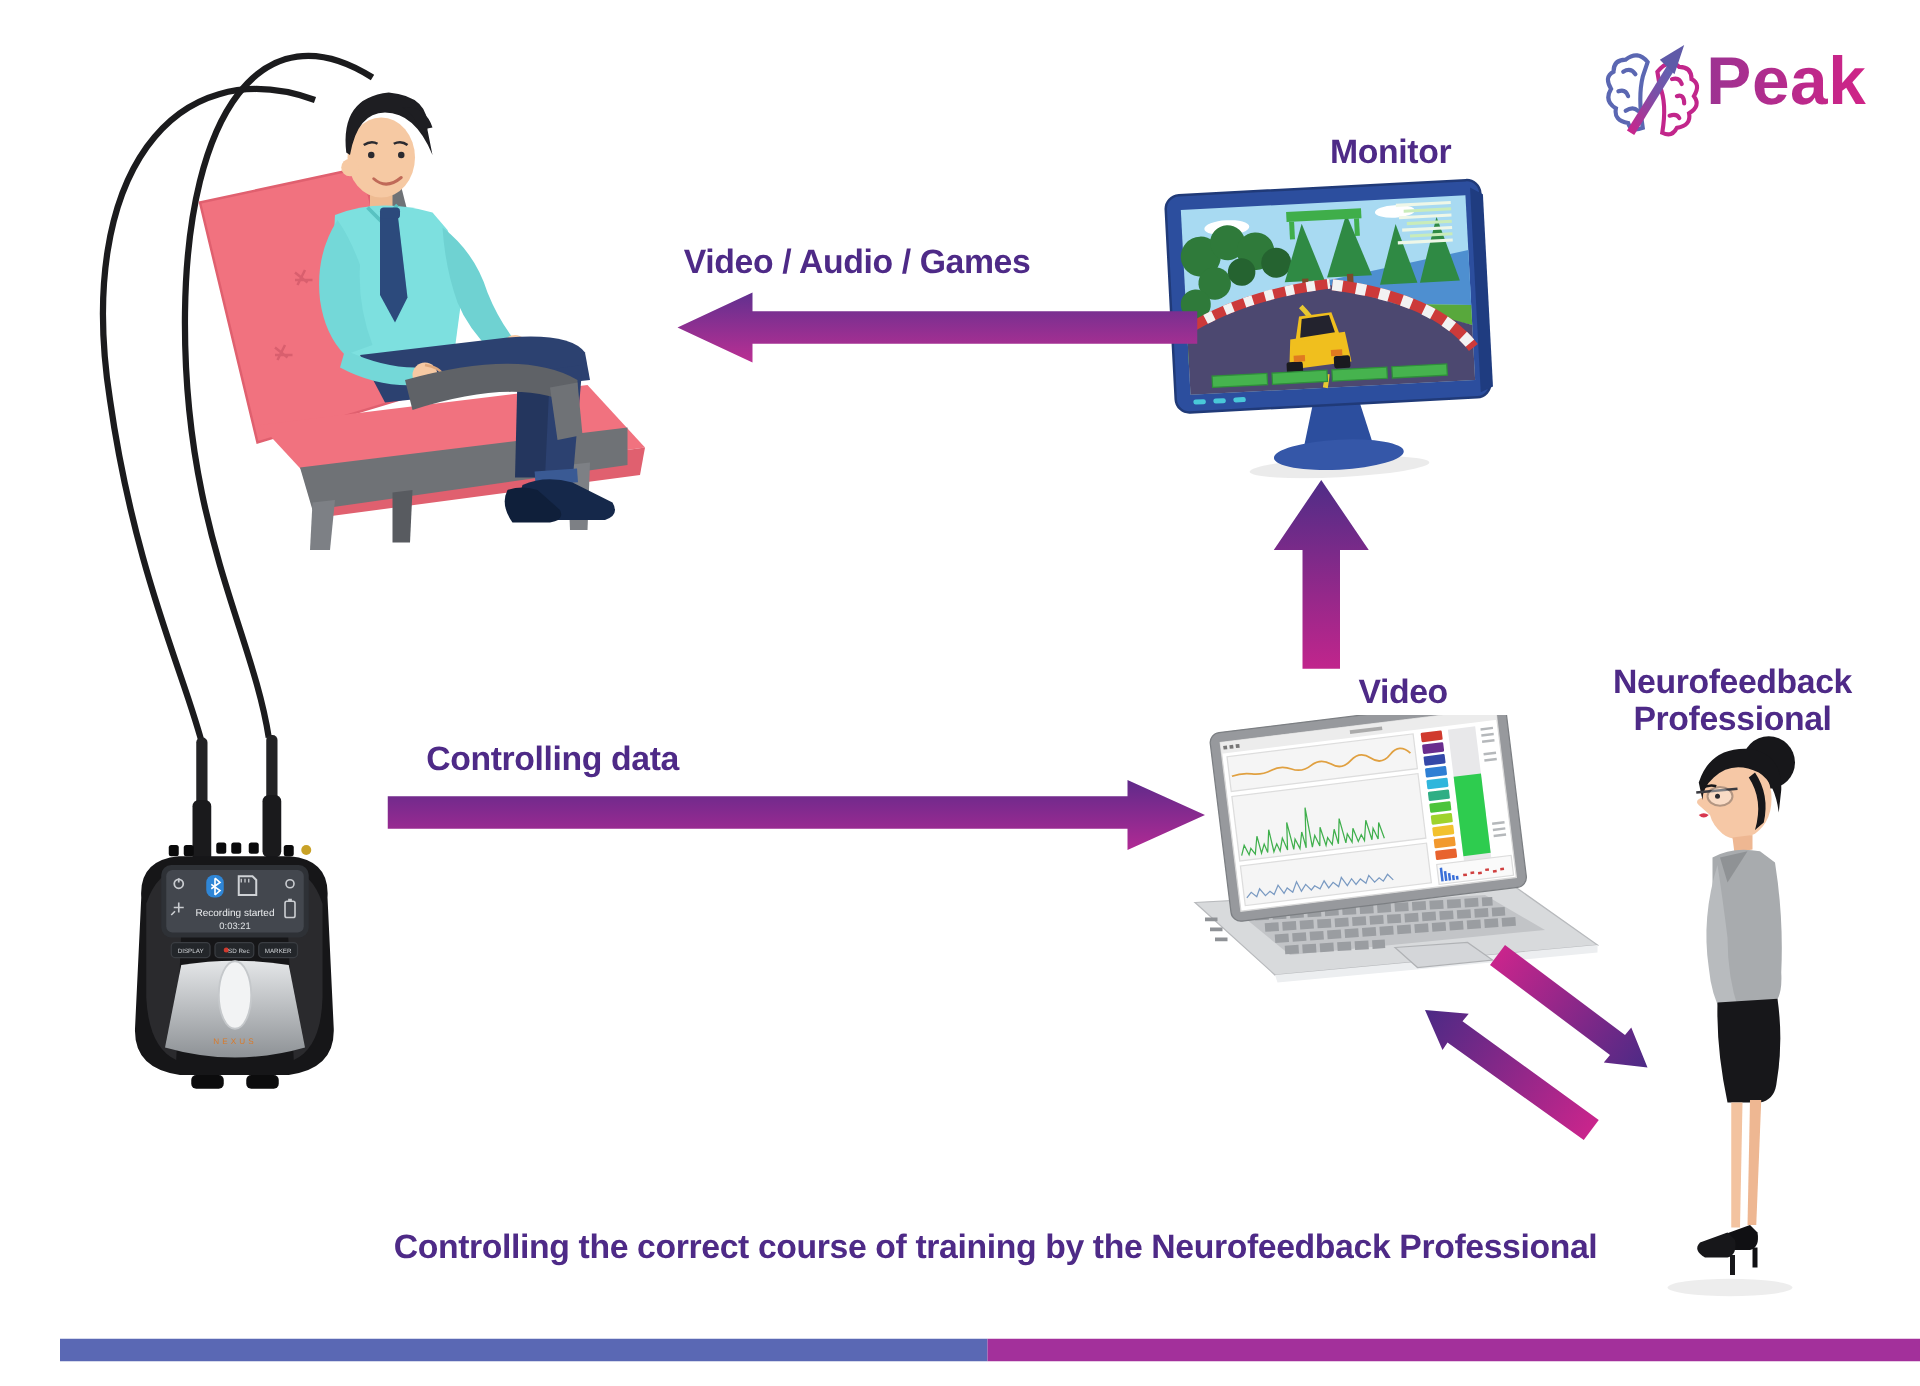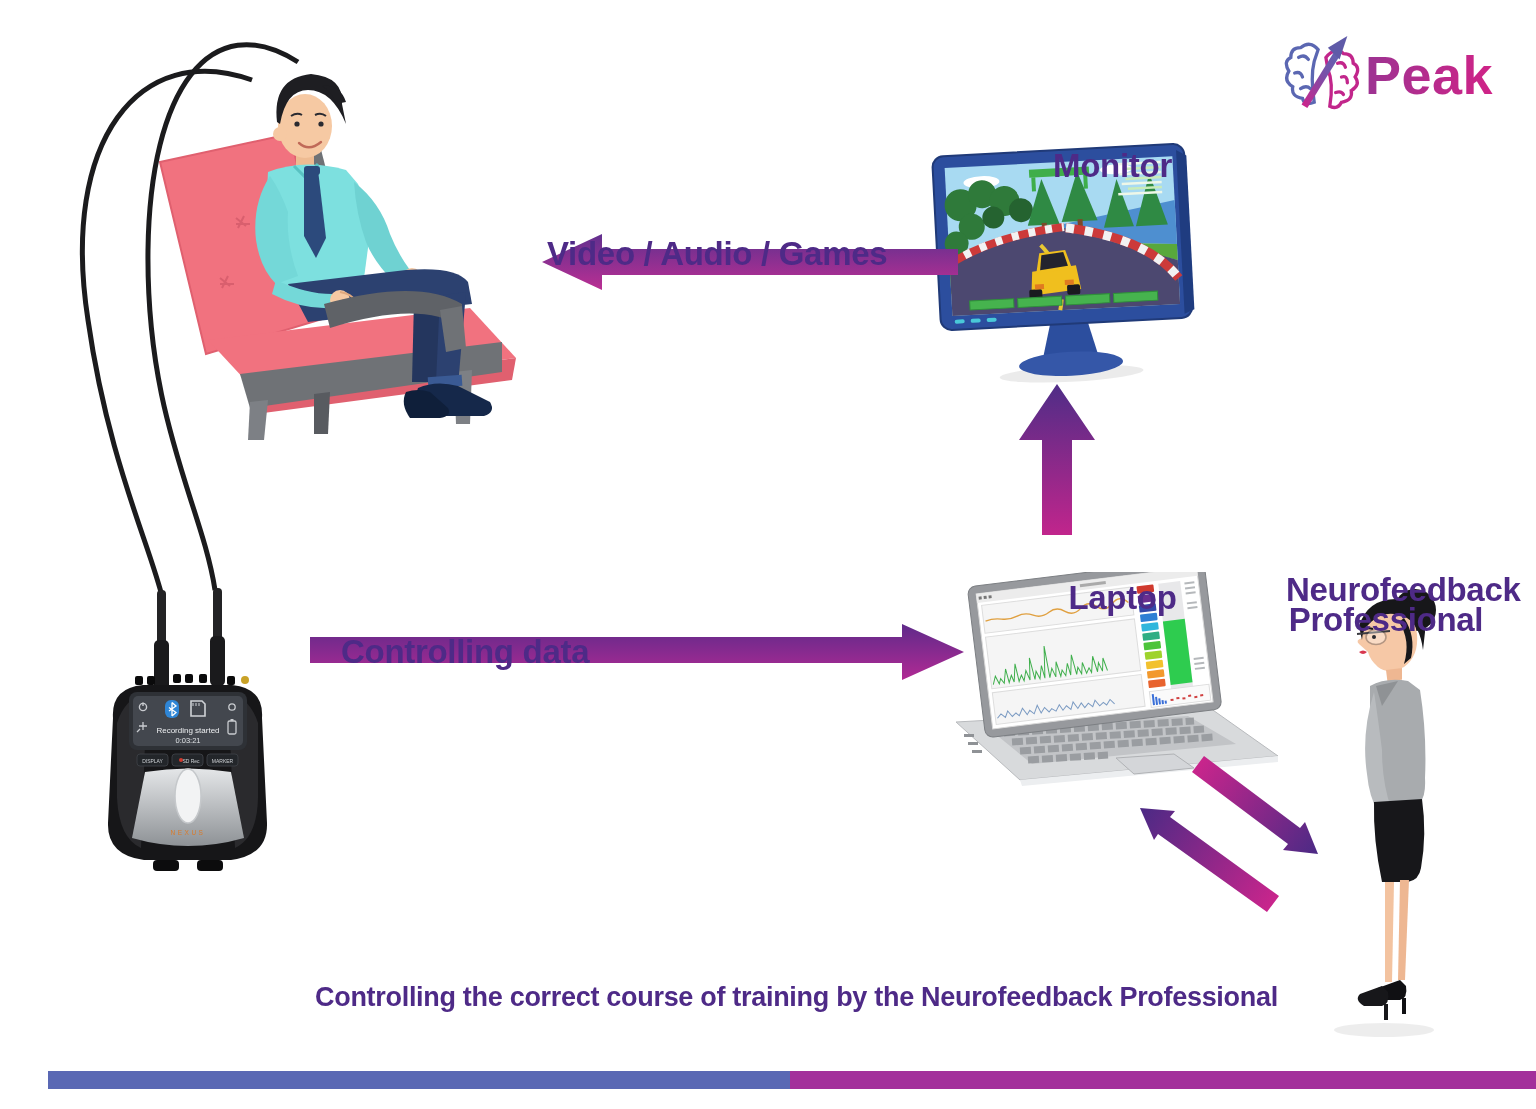--- a/index.html
+++ b/index.html
@@ -1,22 +1,22 @@
 <!DOCTYPE html>
 <html><head>
 <meta charset="utf-8">
 <style>
   html,body{margin:0;padding:0;background:#ffffff;}
   #canvas{position:relative;width:1536px;height:1109px;background:#ffffff;overflow:hidden;
           font-family:"Liberation Sans",sans-serif;}
   .abs{position:absolute;}
   .diagram-label{position:absolute;font-weight:bold;color:#4e2a87;letter-spacing:-0.3px;}
-  .lbl-28{font-size:33px;line-height:30px;margin-top:45px;}
+  .lbl-28{font-size:27px;line-height:30px;}
   .center{text-align:center;}
-  #logo{position:absolute;left:1283px;top:34px;display:flex;align-items:center;gap:4px;}
+  #logo{position:absolute;left:1283px;top:34px;display:flex;gap:4px;}
   #logo .wordmark{font-size:54px;font-weight:600;letter-spacing:0.5px;
       background:linear-gradient(90deg,#9c3392,#d02387);
       -webkit-background-clip:text;background-clip:text;color:transparent;}
   #footer-blue{position:absolute;left:48px;top:1071px;width:742px;height:18px;background:#5a68b4;}
   #footer-magenta{position:absolute;left:790px;top:1071px;width:746px;height:18px;background:#a3309b;}
   svg{display:block;}
   text{font-family:"Liberation Sans",sans-serif;}
 </style>
 </head>
 <body>
@@ -423,21 +423,21 @@
       <linearGradient id="gD2" gradientUnits="userSpaceOnUse" x1="145" y1="152" x2="12" y2="56">
         <stop offset="0" stop-color="#c9258c"></stop>
           <stop offset="1" stop-color="#4b2a85"></stop>
       </linearGradient>
     </defs>
     <polygon points="64,20 160,92 155,98 190,102 177,70 172,76 76,4" fill="url(#gD1)"></polygon>
     <polygon points="151,144 42,65 47,59 12,56 26,88 30,82 139,160" fill="url(#gD2)"></polygon>
   </svg>
 
   <div class="diagram-label lbl-28 center" style="left:1040px;top:106px;width:145px">Monitor</div>
-  <div class="diagram-label lbl-28 center" style="left:1060px;top:538px;width:125px">Laptop</div>
+  <div class="diagram-label lbl-28 center" style="left:1060px;top:538px;width:125px">Video</div>
   <div class="diagram-label lbl-28 center" style="left:1286px;top:530px;width:200px">
     <div>Neurofeedback</div>
     <div>Professional</div>
   </div>
 
   <div class="diagram-label" style="left:315px;top:982px;font-size:27px">Controlling the correct course of training by the Neurofeedback Professional</div>
 
   <div id="footer-blue"></div>
   <div id="footer-magenta"></div>
 

